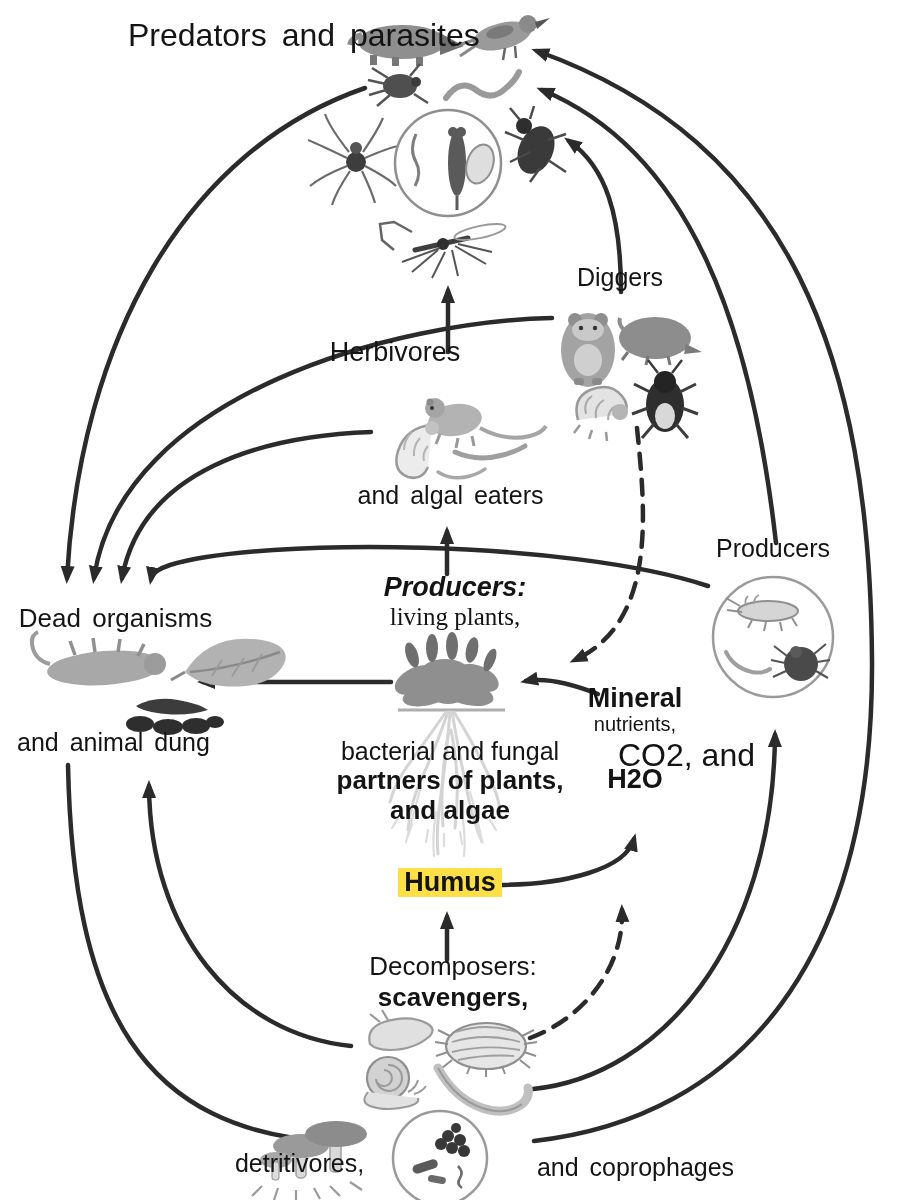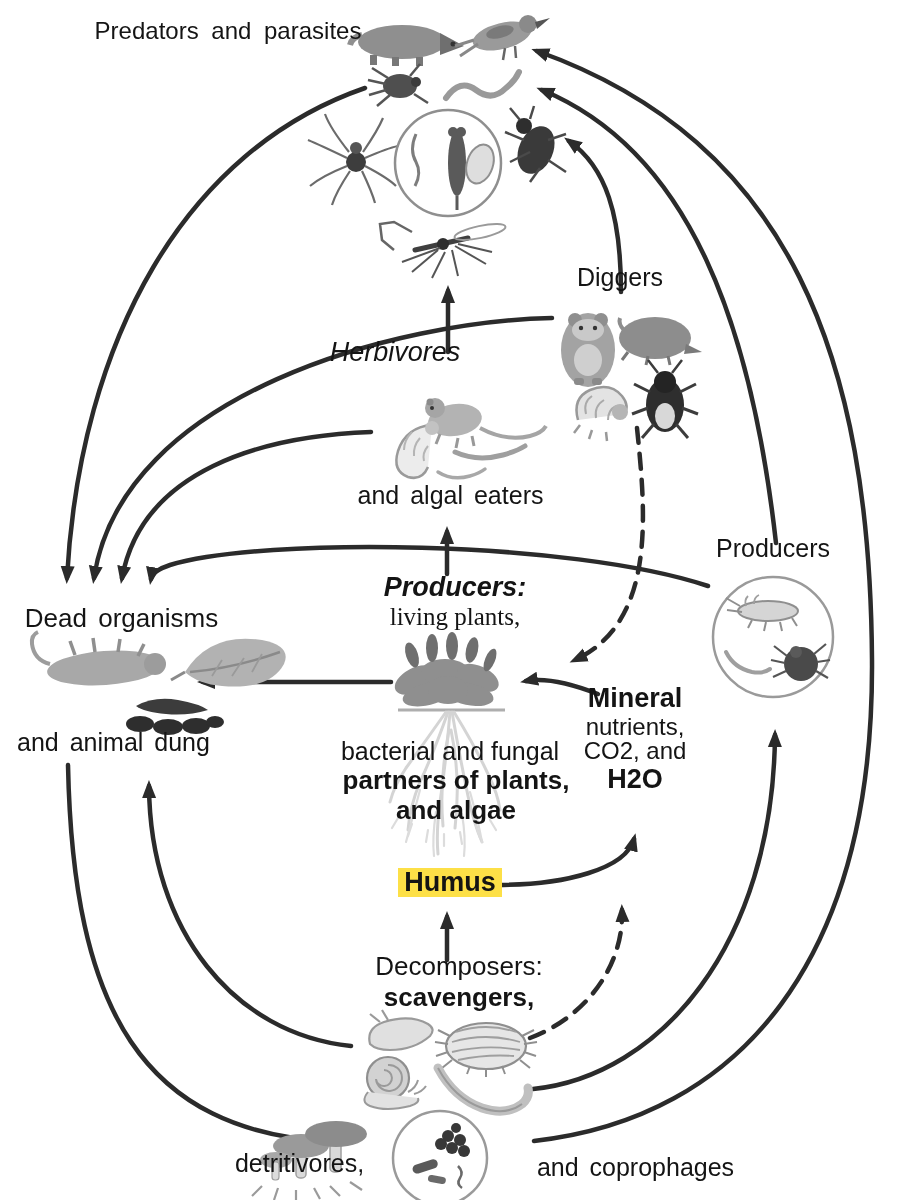--- a/index.html
+++ b/index.html
@@ -5,25 +5,25 @@
   html,body{margin:0;padding:0;background:#ffffff;}
   #canvas{
     position:relative;width:904px;height:1200px;background:#ffffff;overflow:hidden;
     font-family:"Liberation Sans", sans-serif;color:#111;
   }
   #art{position:absolute;left:0;top:0;}
   .lbl{
     position:absolute;text-align:center;color:#141414;line-height:1.08;
     font-family:"Liberation Sans", sans-serif;white-space:nowrap;
   }
-  .s24{font-size:24px;}
+  .s24{font-size:32px;margin-left:40px;}
   .s25{font-size:25px;}
-  .s26{font-size:26px;margin-left:6px;}
+  .s26{font-size:26px;}
   .s27{font-size:27px;}
-  .s22{font-size:24px;}
+  .s22{font-size:20px;}
   .b{font-weight:bold;}
   .ws{word-spacing:6px;}
   .ws4{word-spacing:4px;}
 </style>
 </head>
 <body>
 
 <div id="canvas">
 
   <svg id="art" width="904" height="1200" viewBox="0 0 904 1200">
@@ -339,21 +339,21 @@
       <rect x="412" y="1162" width="26" height="9" rx="4.5" fill="#5a5a5a" transform="rotate(-18 425 1166)"></rect>
       <rect x="428" y="1176" width="18" height="7" rx="3.5" fill="#6a6a6a" transform="rotate(10 437 1179)"></rect>
       <path d="M458,1166 q6,6 2,12 q-4,6 2,10" stroke="#6a6a6a" stroke-width="2.5" fill="none"></path>
     </g>
   </svg>
 
   <div class="lbl s24 ws" style="left:88px;top:18px;width:280px;">Predators and parasites</div>
 
   <div class="lbl s25" style="left:563px;top:264px;width:114px;">Diggers</div>
 
-  <div class="lbl s27" style="left:320px;top:338px;width:150px;font-style:italic;">Herbivores</div>
+  <div class="lbl s27" style="left:320px;top:338px;width:150px;">Herbivores</div>
 
   <div class="lbl s25 ws4" style="left:353px;top:482px;width:195px;">and algal eaters</div>
 
   <div class="lbl s27 b" style="left:375px;top:573px;width:160px;font-style:italic;">Producers:</div>
   <div class="lbl s25" style="left:375px;top:603px;width:160px;font-family:Liberation Serif, serif;">living plants,</div>
 
   <div class="lbl s26 b" style="left:325px;top:766px;width:250px;">partners of plants,</div>
   <div class="lbl s25" style="left:330px;top:738px;width:240px;">bacterial and fungal</div>
   <div class="lbl s26 b" style="left:380px;top:796px;width:140px;">and algae</div>
 

